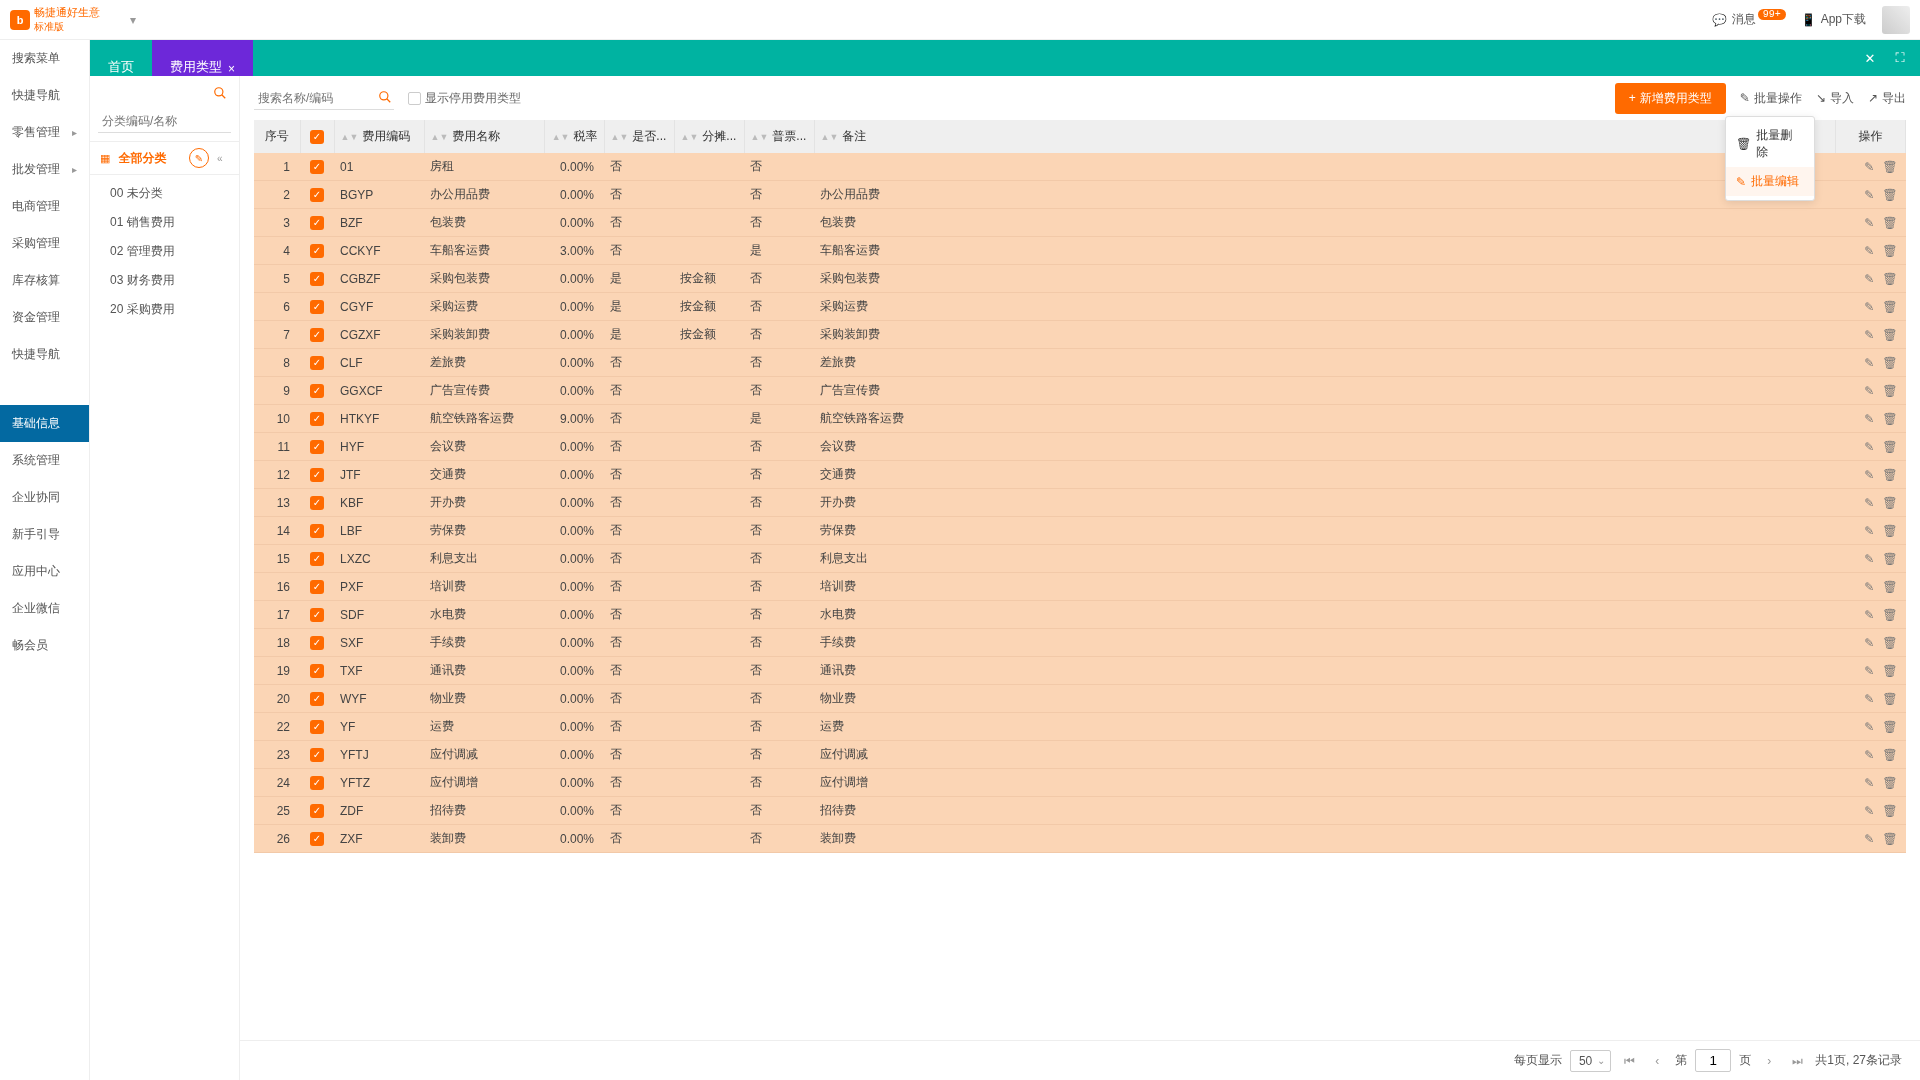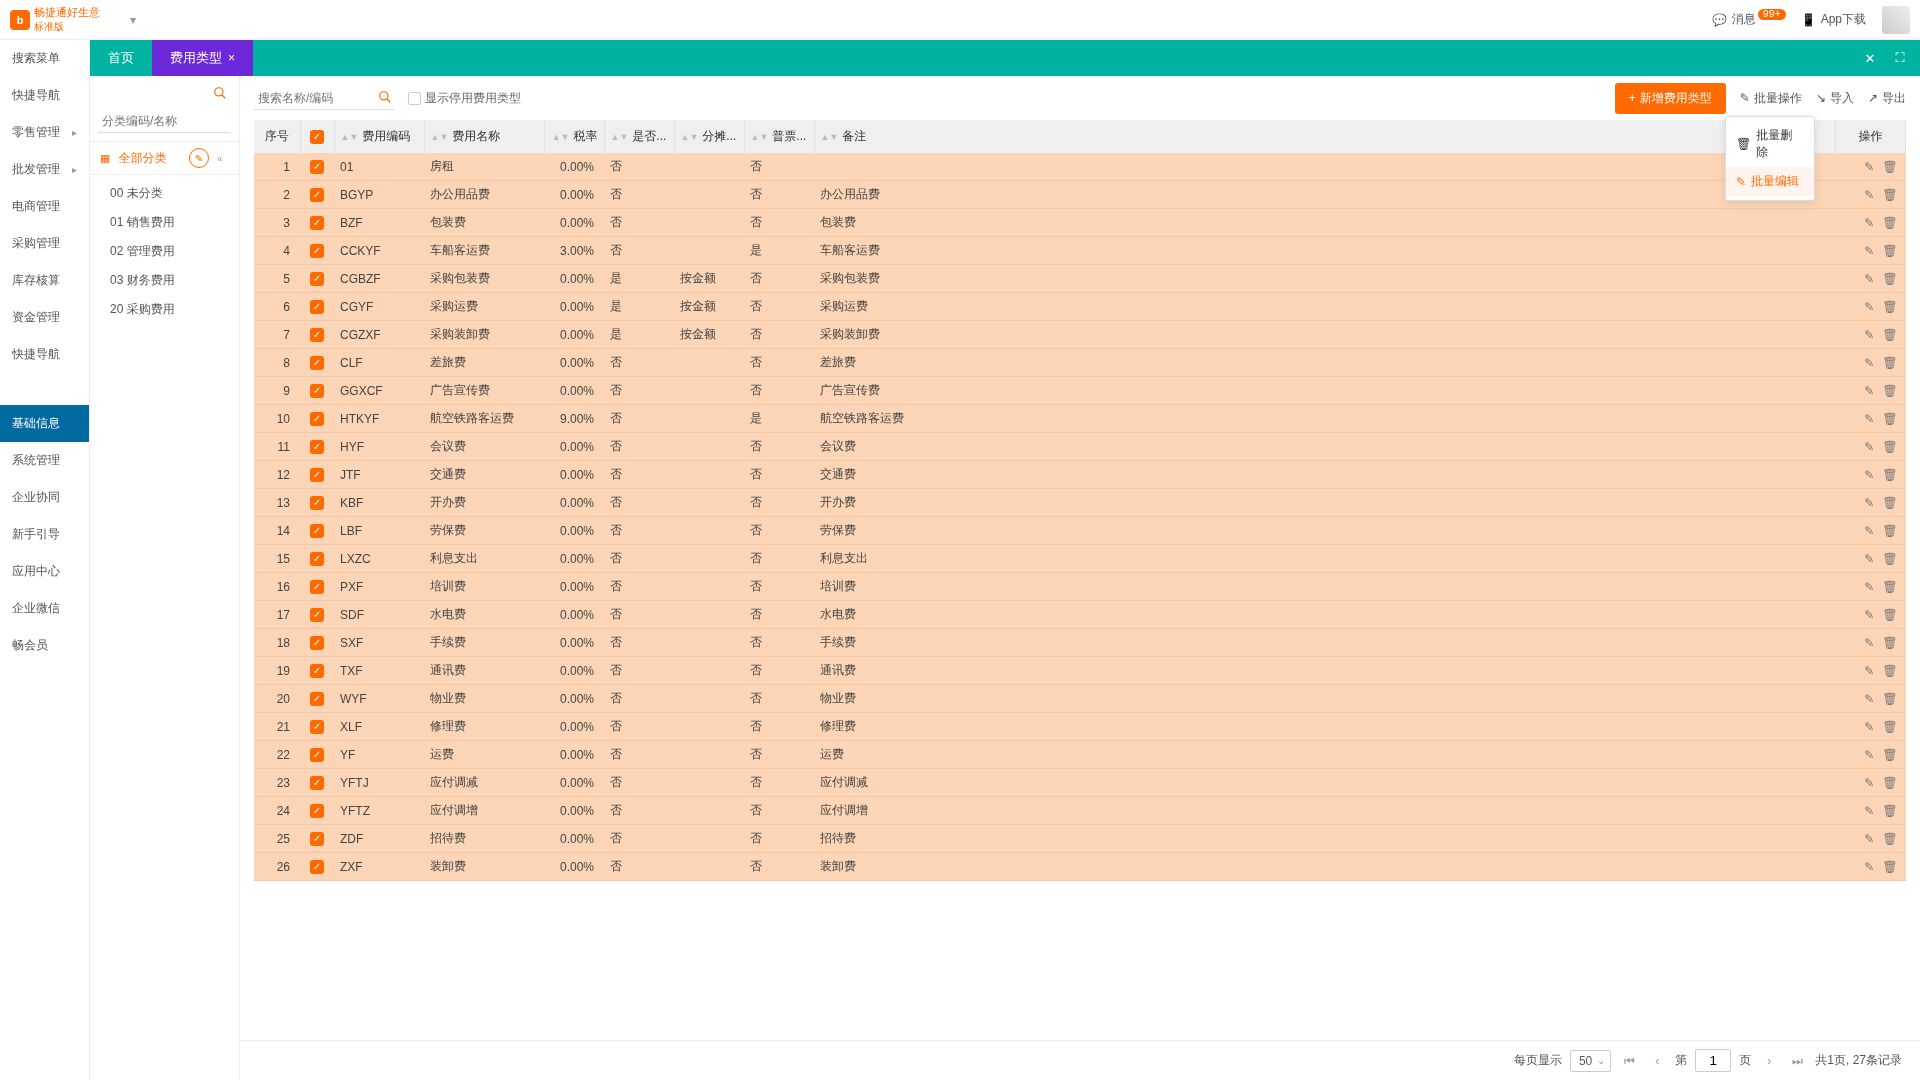--- a/index.html
+++ b/index.html
@@ -13,32 +13,32 @@
 .top-link { display: flex; align-items: center; gap: 4px; color: #555; cursor: pointer; font-size: 12px; }
 .badge { background: #ff6a00; color: #fff; border-radius: 8px; padding: 0 5px; font-size: 10px; margin-left: -2px; margin-top: -10px; font-family: Liberation Mono, monospace; }
 .avatar { width: 28px; height: 28px; background: linear-gradient(45deg,#ccc,#eee); border-radius: 3px; }
 .layout { display: flex; height: calc(100vh - 40px); }
 .sidebar { width: 90px; background: #fff; border-right: 1px solid #eee; overflow-y: auto; }
 .side-item { padding: 10px 12px; font-size: 12px; color: #555; cursor: pointer; display: flex; align-items: center; justify-content: space-between; }
 .side-item.active { background: #0369a1; color: #fff; margin-top: 32px; }
 .caret { font-size: 10px; color: #999; }
 .main-area { flex: 1; display: flex; flex-direction: column; min-width: 0; }
 .tab-strip { height: 36px; background: #00b3a1; display: flex; align-items: center; position: relative; }
-.tab { height: 36px; padding: 0 18px; display: flex; align-items: center; gap: 6px; color: #fff; font-size: 13px; cursor: pointer; }
+.tab { height: 36px; padding: 0 18px; display: flex; align-items: flex-end; gap: 6px; color: #fff; font-size: 13px; cursor: pointer; }
 .tab.active { background: #6d28d9; }
 .tab-close { font-size: 12px; cursor: pointer; }
 .tab-end { margin-left: auto; display: flex; align-items: center; gap: 6px; padding-right: 8px; color: #fff; }
 .tab-end-btn { width: 24px; height: 24px; display: flex; align-items: center; justify-content: center; cursor: pointer; font-size: 13px; }
 .content-row { flex: 1; display: flex; min-height: 0; }
 .tree-panel { width: 150px; border-right: 1px solid #eee; display: flex; flex-direction: column; }
 .tree-search { padding: 8px; position: relative; }
 .tree-search input { width: 100%; border: none; border-bottom: 1px solid #ddd; padding: 4px 20px 4px 4px; font-size: 12px; outline: none; margin-top: 26px; }
 .tree-search-icon { position: absolute; right: 12px; top: 10px; color: #ff6a00; cursor: pointer; }
 .tree-head { padding: 6px 10px; display: flex; align-items: center; gap: 8px; border-top: 1px solid #eee; border-bottom: 1px solid #eee; }
-.tree-head-label { color: #ff6a00; font-size: 12px; flex: 1; }
+.tree-head-label { color: #ff6a00; font-size: 12px; flex: 1; font-weight: bold; }
 .tree-head-edit { width: 20px; height: 20px; border: 1px solid #ff6a00; border-radius: 50%; display: flex; align-items: center; justify-content: center; color: #ff6a00; cursor: pointer; font-size: 10px; }
 .collapse-handle { width: 12px; color: #999; cursor: pointer; font-size: 10px; }
 .tree-list { flex: 1; overflow-y: auto; padding: 4px 0; }
 .tree-node { padding: 6px 10px 6px 20px; font-size: 12px; color: #555; cursor: pointer; }
 .table-panel { flex: 1; display: flex; flex-direction: column; min-width: 0; position: relative; }
 .toolbar { height: 44px; display: flex; align-items: center; padding: 0 14px; gap: 14px; }
 .search-box { position: relative; width: 140px; }
 .search-box input { width: 100%; border: none; border-bottom: 1px solid #ddd; padding: 4px 20px 4px 4px; font-size: 12px; outline: none; }
 .search-box-icon { position: absolute; right: 2px; top: 3px; color: #ff6a00; cursor: pointer; }
 .chk-wrap { display: flex; align-items: center; gap: 4px; color: #666; font-size: 12px; }
@@ -490,32 +490,20 @@
                   <td>WYF</td>
                   <td>物业费</td>
                   <td class="col-rate">0.00%</td>
                   <td>否</td>
                   <td></td>
                   <td>否</td>
                   <td>物业费</td>
                   <td class="col-act"><span class="act-ic">✎</span><span class="act-ic">🗑</span></td>
                 </tr>
                 <tr>
-                  <td class="col-seq">21</td>
-                  <td class="col-chk"><span class="cb">✓</span></td>
-                  <td>XLF</td>
-                  <td>修理费</td>
-                  <td class="col-rate">0.00%</td>
-                  <td>否</td>
-                  <td></td>
-                  <td>否</td>
-                  <td>修理费</td>
-                  <td class="col-act"><span class="act-ic">✎</span><span class="act-ic">🗑</span></td>
-                </tr>
-                <tr>
                   <td class="col-seq">22</td>
                   <td class="col-chk"><span class="cb">✓</span></td>
                   <td>YF</td>
                   <td>运费</td>
                   <td class="col-rate">0.00%</td>
                   <td>否</td>
                   <td></td>
                   <td>否</td>
                   <td>运费</td>
                   <td class="col-act"><span class="act-ic">✎</span><span class="act-ic">🗑</span></td>

